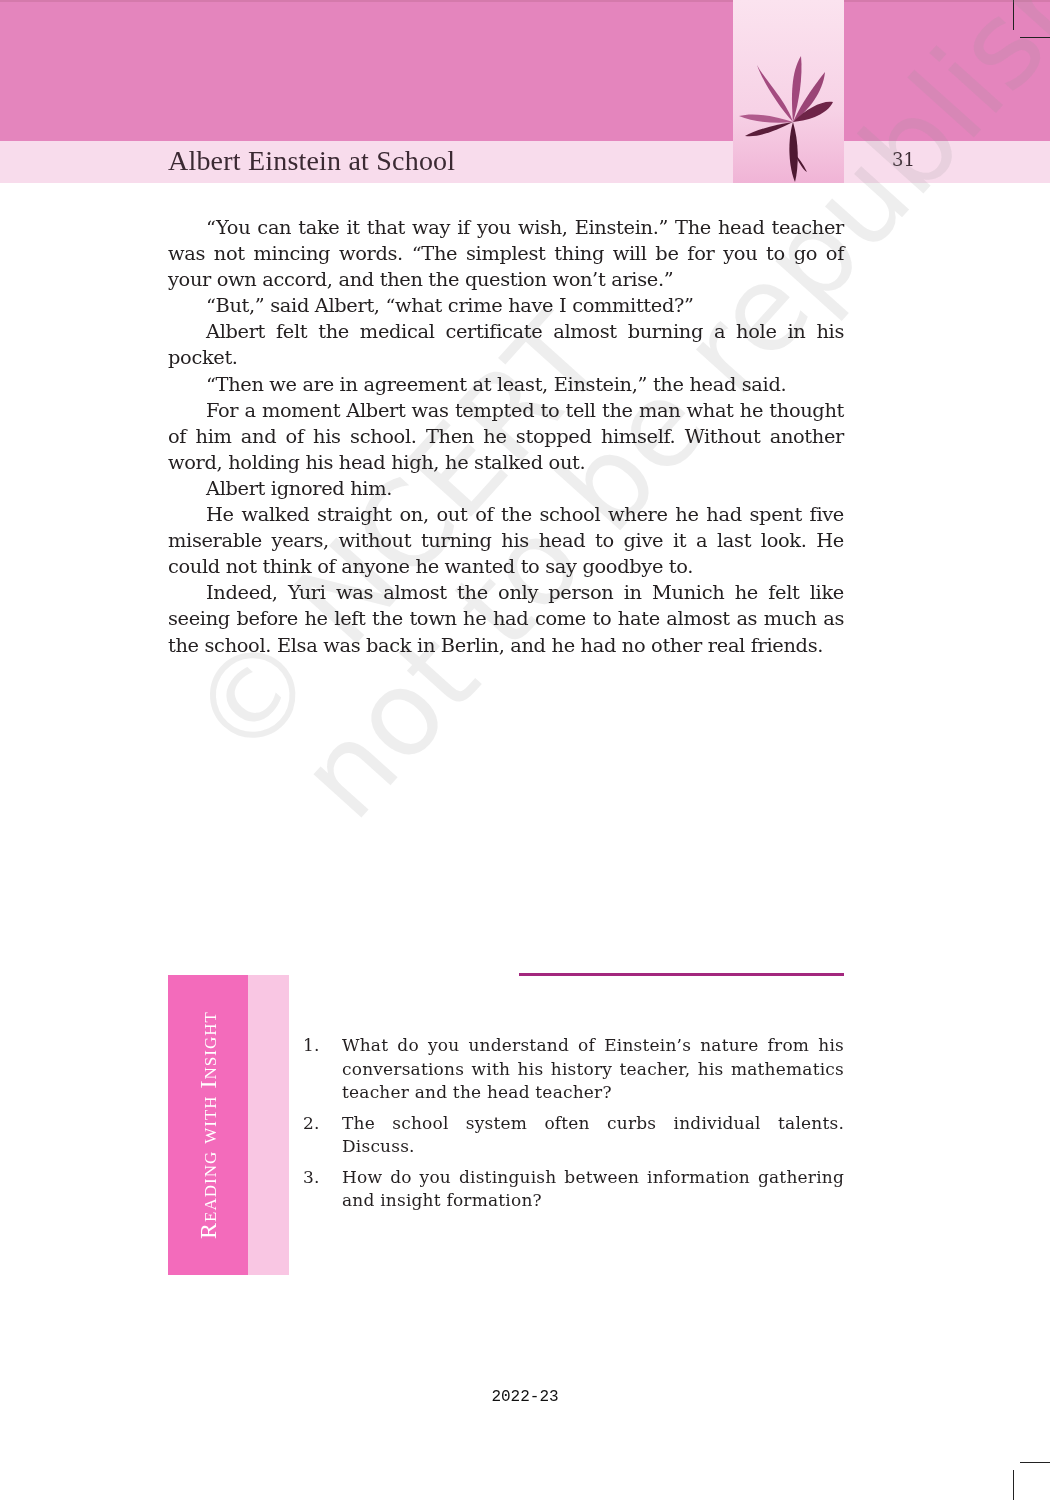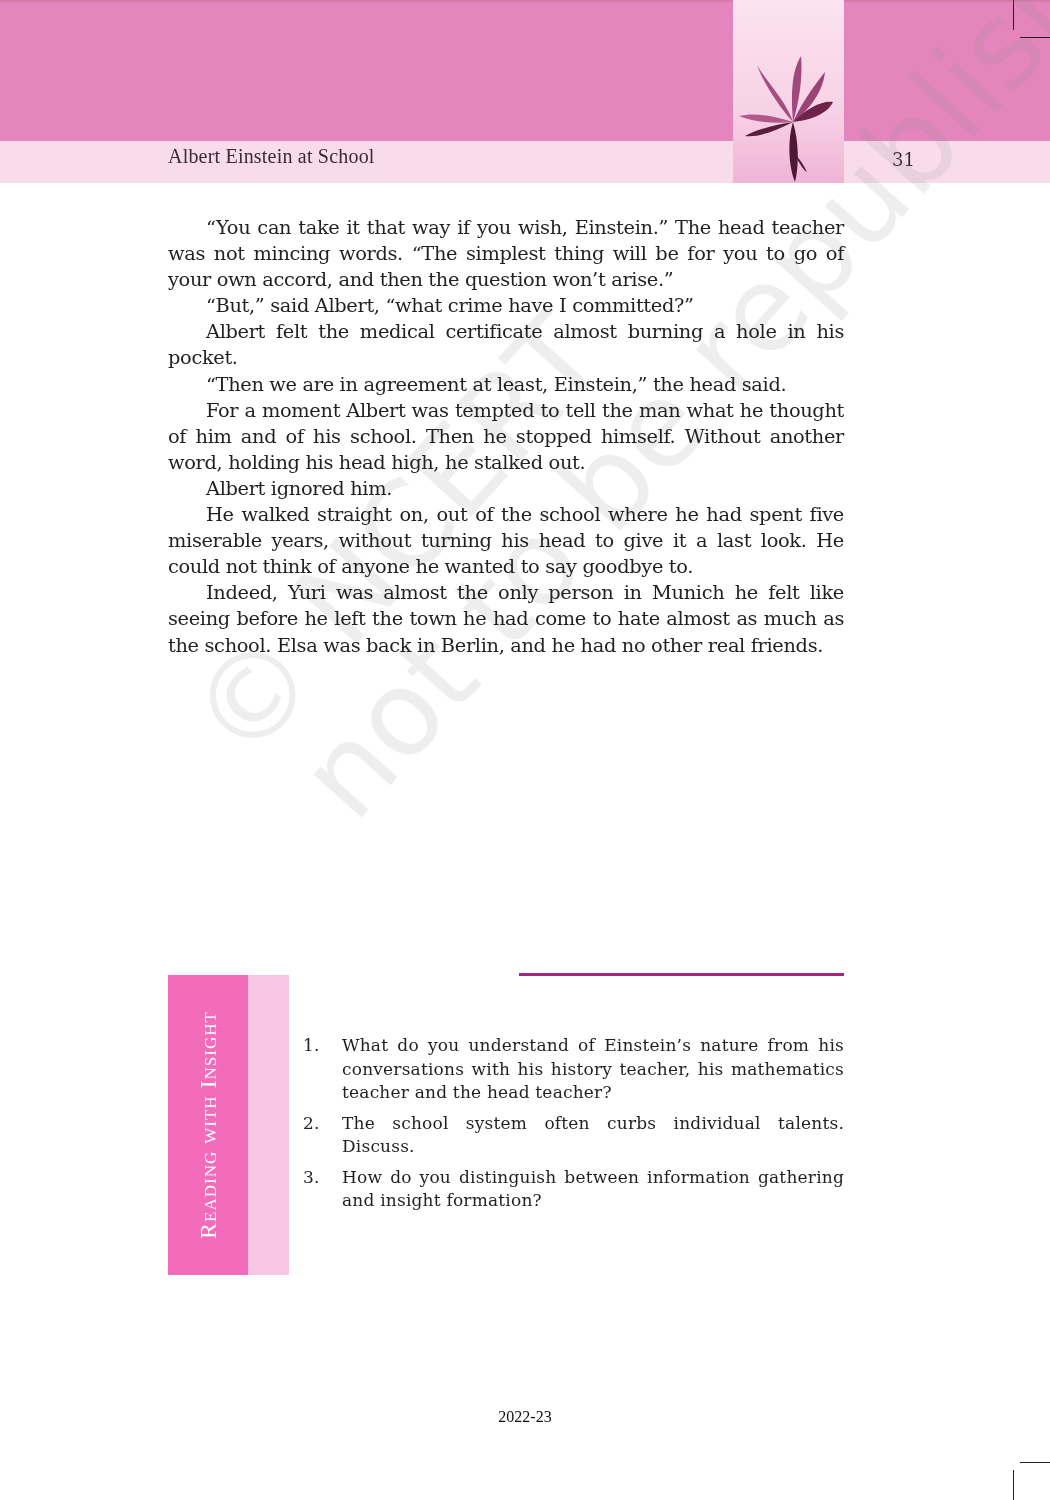--- a/index.html
+++ b/index.html
@@ -13,21 +13,21 @@
       position: absolute; left: 0; top: 0; width: 1050px; height: 141px;
       background: #e485bd;
     }
     .header-band-top { position: absolute; left:0; top:0; width:1050px; height:2px; background:#d47aab; }
     .header-strip {
       position: absolute; left: 0; top: 141px; width: 1050px; height: 42px;
       background: #f8dcec;
     }
     .running-title {
       position: absolute; left: 168px; top: 145px;
-      font-family: "Liberation Serif", serif; font-size: 20px; color: #3b2a33;
+      font-family: "Liberation Serif", serif; font-size: 28px; color: #3b2a33;
       letter-spacing: 0.2px;
     }
     .page-number {
       position: absolute; left: 860px; top: 149px;
       font-family: "DejaVu Serif", serif; font-size: 18px; color: #3b2a33; margin-left: 32px;
     }
     .flower-panel {
       position: absolute; left: 733px; top: 0; width: 111px; height: 183px;
       background: linear-gradient(#fbe3ef 0%, #f7d2e6 60%, #f0b4d6 100%);
     }
@@ -62,21 +62,21 @@
       position: absolute; left: 303px; top: 1034px; width: 541px;
       margin: 0; padding: 0; list-style: none;
       font-family: "DejaVu Serif", serif; font-size: 17px; line-height: 23.5px;
       letter-spacing: 0.2px;
     }
     .questions li { display: flex; margin-bottom: 7px; }
     .questions .qnum { width: 39px; flex: none; }
     .questions .qtext { flex: 1; text-align: justify; }
     .footer-year {
       position: absolute; left: 0; width: 1050px; top: 1388px; text-align: center;
-      font-family: Liberation Serif, serif; font-size: 16px; color: #111; margin-top: 20px;
+      font-family: Liberation Mono, monospace; font-size: 16px; color: #111;
     }
     .watermark {
       position: absolute; left: 170px; top: 700px; width: 900px;
       transform: rotate(-48deg); transform-origin: 0 0;
       font-family: "DejaVu Sans", sans-serif; font-size: 118px; line-height: 120px;
       color: rgba(150,150,150,0.16); white-space: nowrap; pointer-events: none;
     }
     .watermark div:nth-child(2) { padding-left: 30px; }
   </style>
 </head>

